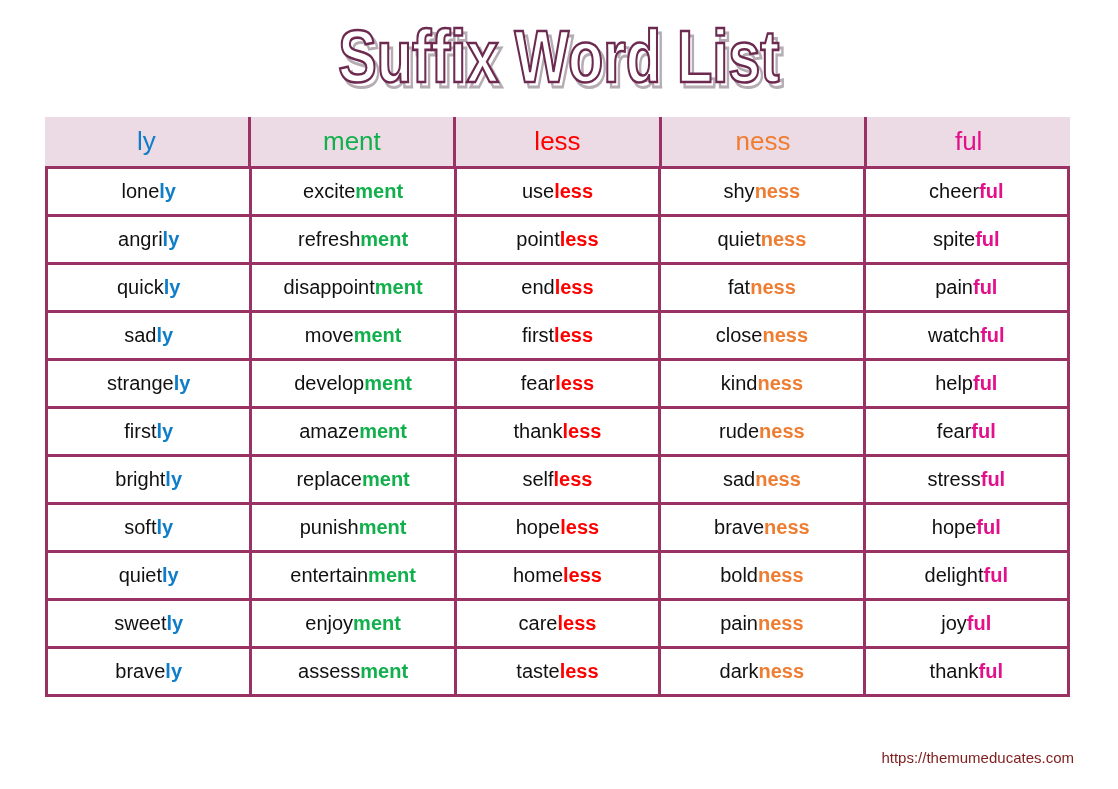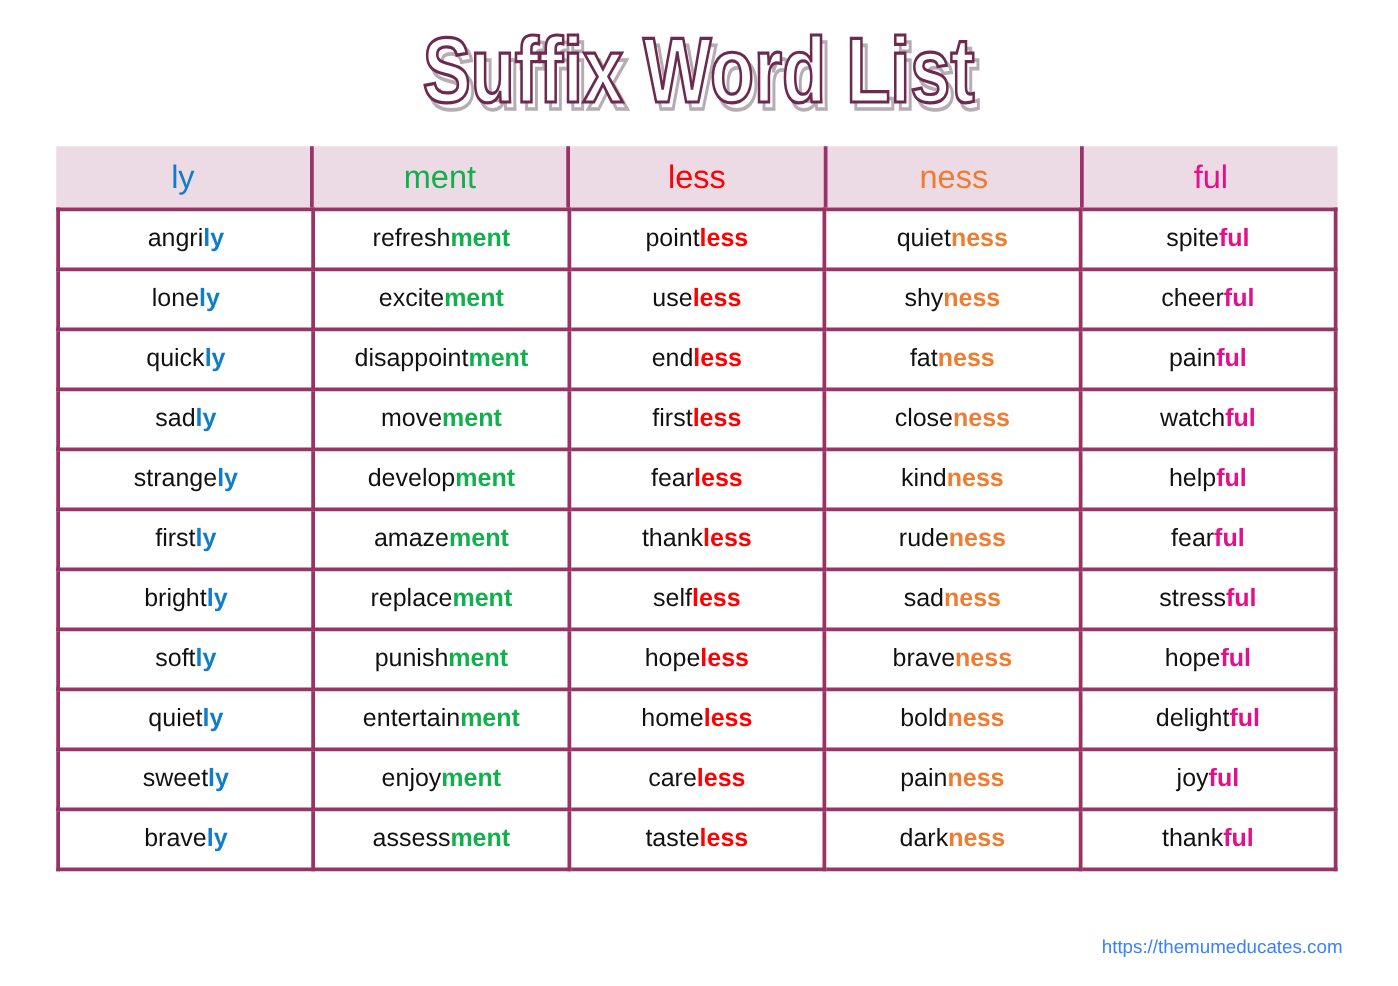--- a/index.html
+++ b/index.html
@@ -50,21 +50,21 @@
     vertical-align:middle;
     font-size:20px;
     color:var(--root-text);
     padding:0;
   }
   table.word-table td .suffix{
     font-weight:bold;
   }
   .footer{
     position:absolute;right:44px;top:749px;
-    font-size:15px;color:#3b82f6;
+    font-size:15px;color:#7f1d1d;
   }
 </style>
 </head>
 <body>
 
 <div class="page">
 
   <div class="title-wrap">
     <svg width="760" height="100" viewBox="0 0 760 100">
       <g transform="scale(0.78,1)">
@@ -78,32 +78,32 @@
       <div class="header-cell" style="color: rgb(15, 125, 200);">ly</div>
       <div class="header-cell" style="color: rgb(18, 176, 76);">ment</div>
       <div class="header-cell" style="color: rgb(255, 0, 0);">less</div>
       <div class="header-cell" style="color: rgb(238, 125, 49);">ness</div>
       <div class="header-cell" style="color: rgb(226, 16, 138);">ful</div>
     </div>
 
   <table class="word-table">
     <tbody>
         <tr>
+          <td><span class="root">lone</span><span class="suffix" style="color: rgb(15, 125, 200);">ly</span></td>
+          <td><span class="root">excite</span><span class="suffix" style="color: rgb(18, 176, 76);">ment</span></td>
+          <td><span class="root">use</span><span class="suffix" style="color: rgb(255, 0, 0);">less</span></td>
+          <td><span class="root">shy</span><span class="suffix" style="color: rgb(238, 125, 49);">ness</span></td>
+          <td><span class="root">cheer</span><span class="suffix" style="color: rgb(226, 16, 138);">ful</span></td>
+        </tr>
+        <tr>
           <td><span class="root">angri</span><span class="suffix" style="color: rgb(15, 125, 200);">ly</span></td>
           <td><span class="root">refresh</span><span class="suffix" style="color: rgb(18, 176, 76);">ment</span></td>
           <td><span class="root">point</span><span class="suffix" style="color: rgb(255, 0, 0);">less</span></td>
           <td><span class="root">quiet</span><span class="suffix" style="color: rgb(238, 125, 49);">ness</span></td>
           <td><span class="root">spite</span><span class="suffix" style="color: rgb(226, 16, 138);">ful</span></td>
-        </tr>
-        <tr>
-          <td><span class="root">lone</span><span class="suffix" style="color: rgb(15, 125, 200);">ly</span></td>
-          <td><span class="root">excite</span><span class="suffix" style="color: rgb(18, 176, 76);">ment</span></td>
-          <td><span class="root">use</span><span class="suffix" style="color: rgb(255, 0, 0);">less</span></td>
-          <td><span class="root">shy</span><span class="suffix" style="color: rgb(238, 125, 49);">ness</span></td>
-          <td><span class="root">cheer</span><span class="suffix" style="color: rgb(226, 16, 138);">ful</span></td>
         </tr>
         <tr>
           <td><span class="root">quick</span><span class="suffix" style="color: rgb(15, 125, 200);">ly</span></td>
           <td><span class="root">disappoint</span><span class="suffix" style="color: rgb(18, 176, 76);">ment</span></td>
           <td><span class="root">end</span><span class="suffix" style="color: rgb(255, 0, 0);">less</span></td>
           <td><span class="root">fat</span><span class="suffix" style="color: rgb(238, 125, 49);">ness</span></td>
           <td><span class="root">pain</span><span class="suffix" style="color: rgb(226, 16, 138);">ful</span></td>
         </tr>
         <tr>
           <td><span class="root">sad</span><span class="suffix" style="color: rgb(15, 125, 200);">ly</span></td>

